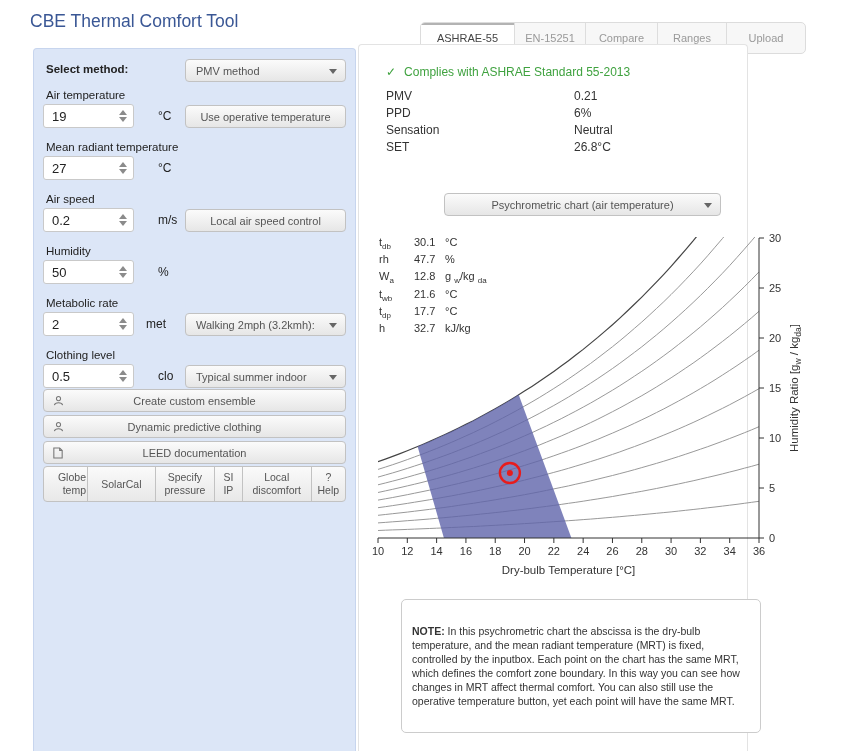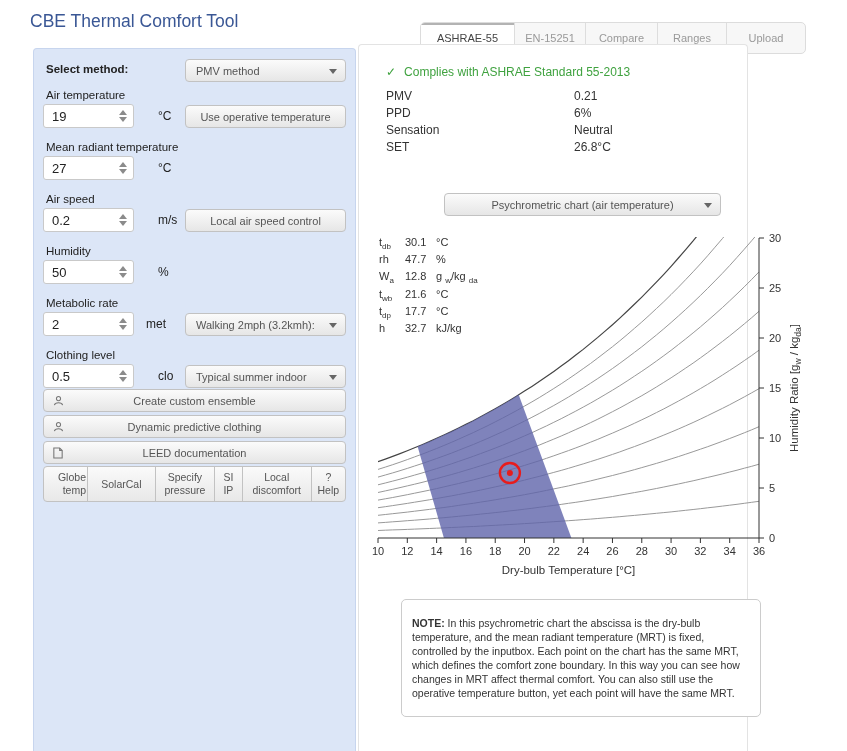--- a/index.html
+++ b/index.html
@@ -37,23 +37,23 @@
   .rpanel{left:358px;top:44px;width:390px;height:707px;background:#fff;border:1px solid #e3e3e3;border-bottom:none;border-radius:4px 4px 0 0;box-sizing:border-box;}
   .comply{left:27px;top:20px;font-size:12px;color:#3fa23f;}
   .comply .chk{margin-right:8px;}
   .res-row{left:27px;font-size:12px;color:#333;}
   .res-row .r-label{display:inline-block;width:188px;}
   .chart-select{left:85px;top:148px;width:277px;height:23px;box-sizing:border-box;background:linear-gradient(#fbfbfb,#e6e6e6);border:1px solid #c2c2c2;border-radius:4px;font-size:11px;color:#555;display:flex;align-items:center;justify-content:center;cursor:pointer;}
   .chart-wrap{left:12px;top:184px;width:445px;height:357px;}
   .readout{left:20px;top:191px;font-size:11px;color:#333;}
   .ro-row{display:flex;line-height:12px;}
   .ro-sym{width:26px;}
-  .ro-val{width:31px;}
+  .ro-val{width:31px;margin-left:9px;}
   sub{font-size:8px;}
-  .note-box{left:42px;top:554px;width:338px;background:#fff;border:1px solid #ccc;border-radius:5px;padding:16px 10px;font-size:10.5px;line-height:14px;color:#333;}
+  .note-box{left:42px;top:554px;width:338px;background:#fff;border:1px solid #ccc;border-radius:5px;padding:24px 10px;font-size:10.5px;line-height:14px;color:#333;}
 </style>
 </head>
 <body>
 
 <div class="abs app-title">CBE Thermal Comfort Tool</div>
 
 <div class="abs tabbar">
   <div class="tab active" style="width:93px">ASHRAE-55</div>
   <div class="tab" style="width:70px">EN-15251</div>
   <div class="tab" style="width:71px">Compare</div>

